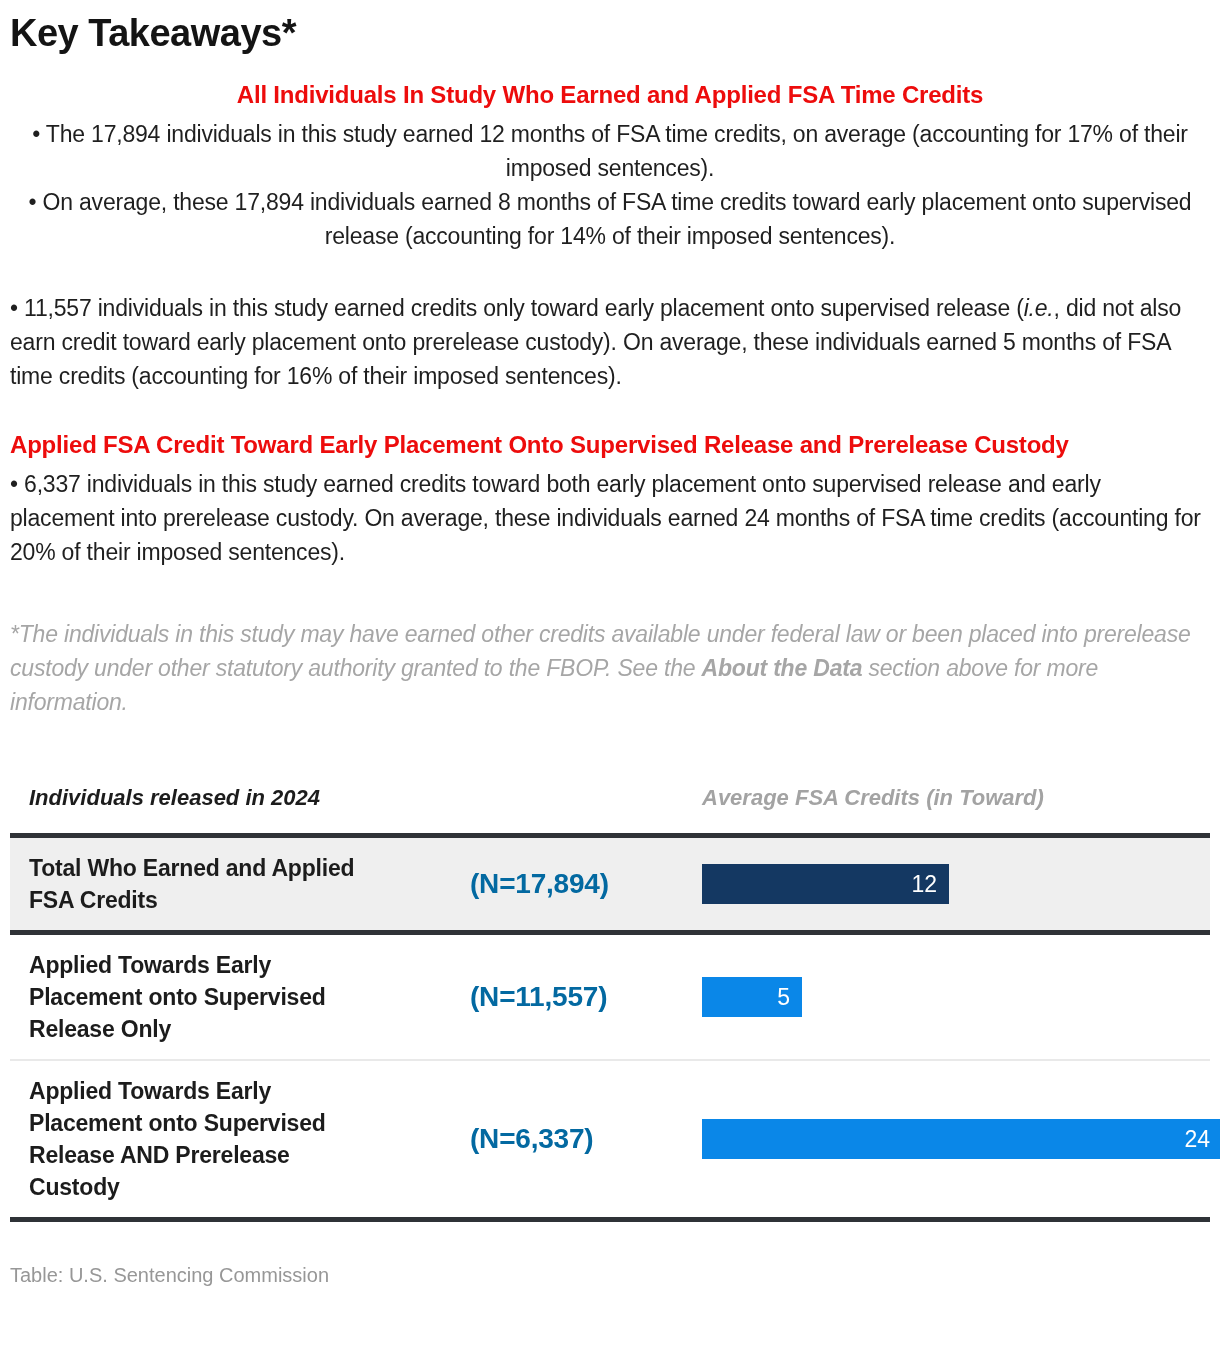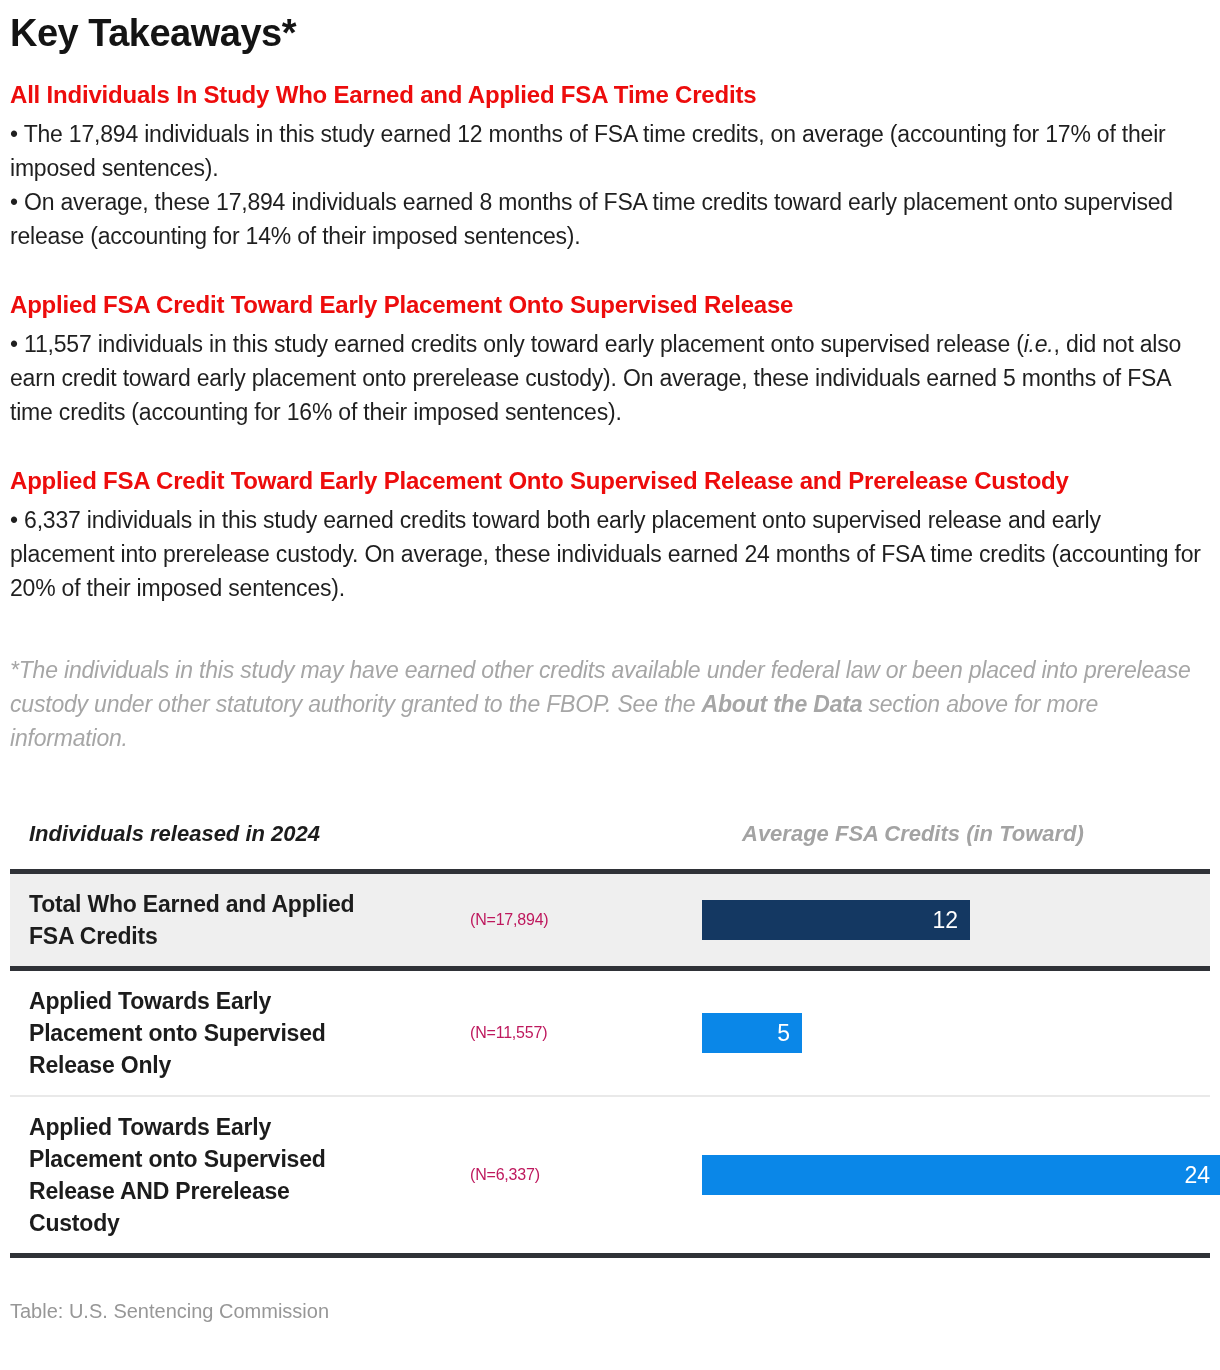--- a/index.html
+++ b/index.html
@@ -20,21 +20,21 @@
     padding: 12px 10px 20px 10px;
   }
   .page-title {
     font-size: 38px;
     font-weight: 700;
     color: #141414;
     letter-spacing: -0.5px;
     margin: 0 0 26px 0;
   }
   .section { margin-top: 38px; }
-  .section:first-of-type { margin-top: 0; }
+  .section:first-of-type { margin-top: 0; text-align: center; }
   .section-heading {
     font-size: 24px;
     font-weight: 700;
     letter-spacing: -0.2px;
     margin: 0 0 8px 0;
   }
   .para {
     font-size: 23px;
     line-height: 34px;
     letter-spacing: -0.2px;
@@ -54,21 +54,20 @@
   }
   
   .table-wrap { margin-top: 66px; }
   .t-header {
     display: grid;
     grid-template-columns: 692px auto;
     padding-bottom: 22px;
     font-size: 22px;
     font-weight: 700;
     font-style: italic;
-    gap: 40px;
   }
   .t-header .left { padding-left: 19px; color: #1c1c1c; }
   .t-header .right { color: #a3a3a3; }
   .t-body {
     border-top: 5px solid #2f3237;
     border-bottom: 5px solid #2f3237;
   }
   .t-row {
     display: grid;
     grid-template-columns: 460px 232px auto;
@@ -81,23 +80,23 @@
     box-sizing: border-box;
     padding-left: 19px;
     padding-right: 101px;
     font-size: 23px;
     font-weight: 700;
     line-height: 32px;
     letter-spacing: -0.2px;
     color: #1c1c1c;
   }
   .n-cell {
-    font-size: 16px;
-    font-weight: 400;
-    color: #be185d;
+    font-size: 28px;
+    font-weight: 700;
+    color: #0369a1;
     letter-spacing: -0.2px;
   }
   .bar-cell { display: flex; align-items: center; }
   .bar {
     box-sizing: border-box;
     height: 40px;
     display: flex;
     align-items: center;
     justify-content: flex-end;
     padding-right: 12px;
@@ -117,21 +116,20 @@
 
   <h1 class="page-title">Key Takeaways*</h1>
 
   <div class="section">
     <h2 class="section-heading" style="color: rgb(237, 12, 12);">All Individuals In Study Who Earned and Applied FSA Time Credits</h2>
     <p class="para"><span>• The 17,894 individuals in this study earned 12 months of FSA time credits, on average (accounting for 17% of their imposed sentences).</span></p>
     <p class="para"><span>• On average, these 17,894 individuals earned 8 months of FSA time credits toward early placement onto supervised release (accounting for 14% of their imposed sentences).</span></p>
   </div>
 
   <div class="section">
-    <h2 class="section-heading" style="color: rgb(237, 12, 12);">Applied FSA Credit Toward Early Placement Onto Supervised Release</h2>
     <p class="para"><span>• 11,557 individuals in this study earned credits only toward early placement onto supervised release (</span><span class="italic">i.e.</span><span>, did not also earn credit toward early placement onto prerelease custody). On average, these individuals earned 5 months of FSA time credits (accounting for 16% of their imposed sentences).</span></p>
   </div>
 
   <div class="section">
     <h2 class="section-heading" style="color: rgb(237, 12, 12);">Applied FSA Credit Toward Early Placement Onto Supervised Release and Prerelease Custody</h2>
     <p class="para"><span>• 6,337 individuals in this study earned credits toward both early placement onto supervised release and early placement into prerelease custody. On average, these individuals earned 24 months of FSA time credits (accounting for 20% of their imposed sentences).</span></p>
   </div>
 
   <p class="footnote"><span>*The individuals in this study may have earned other credits available under federal law or been placed into prerelease custody under other statutory authority granted to the FBOP. See the </span><span class="bold">About the Data</span><span> section above for more information.</span></p>
 
@@ -141,21 +139,21 @@
       <div class="left">Individuals released in 2024</div>
       <div class="right">Average FSA Credits (in Toward)</div>
     </div>
 
     <div class="t-body">
 
       <div class="t-row row-0" style="background: rgb(239, 239, 239);">
         <div class="label-cell">Total Who Earned and Applied FSA Credits</div>
         <div class="n-cell">(N=17,894)</div>
         <div class="bar-cell">
-          <div class="bar" style="width: 268px; background: rgb(20, 56, 98);">
+          <div class="bar" style="width: 247px; background: rgb(20, 56, 98);">
             <span>12</span>
           </div>
         </div>
       </div>
 
       <div class="t-row row-1" style="background: rgb(255, 255, 255);">
         <div class="label-cell">Applied Towards Early Placement onto Supervised Release Only</div>
         <div class="n-cell">(N=11,557)</div>
         <div class="bar-cell">
           <div class="bar" style="width: 100px; background: rgb(10, 135, 232);">

